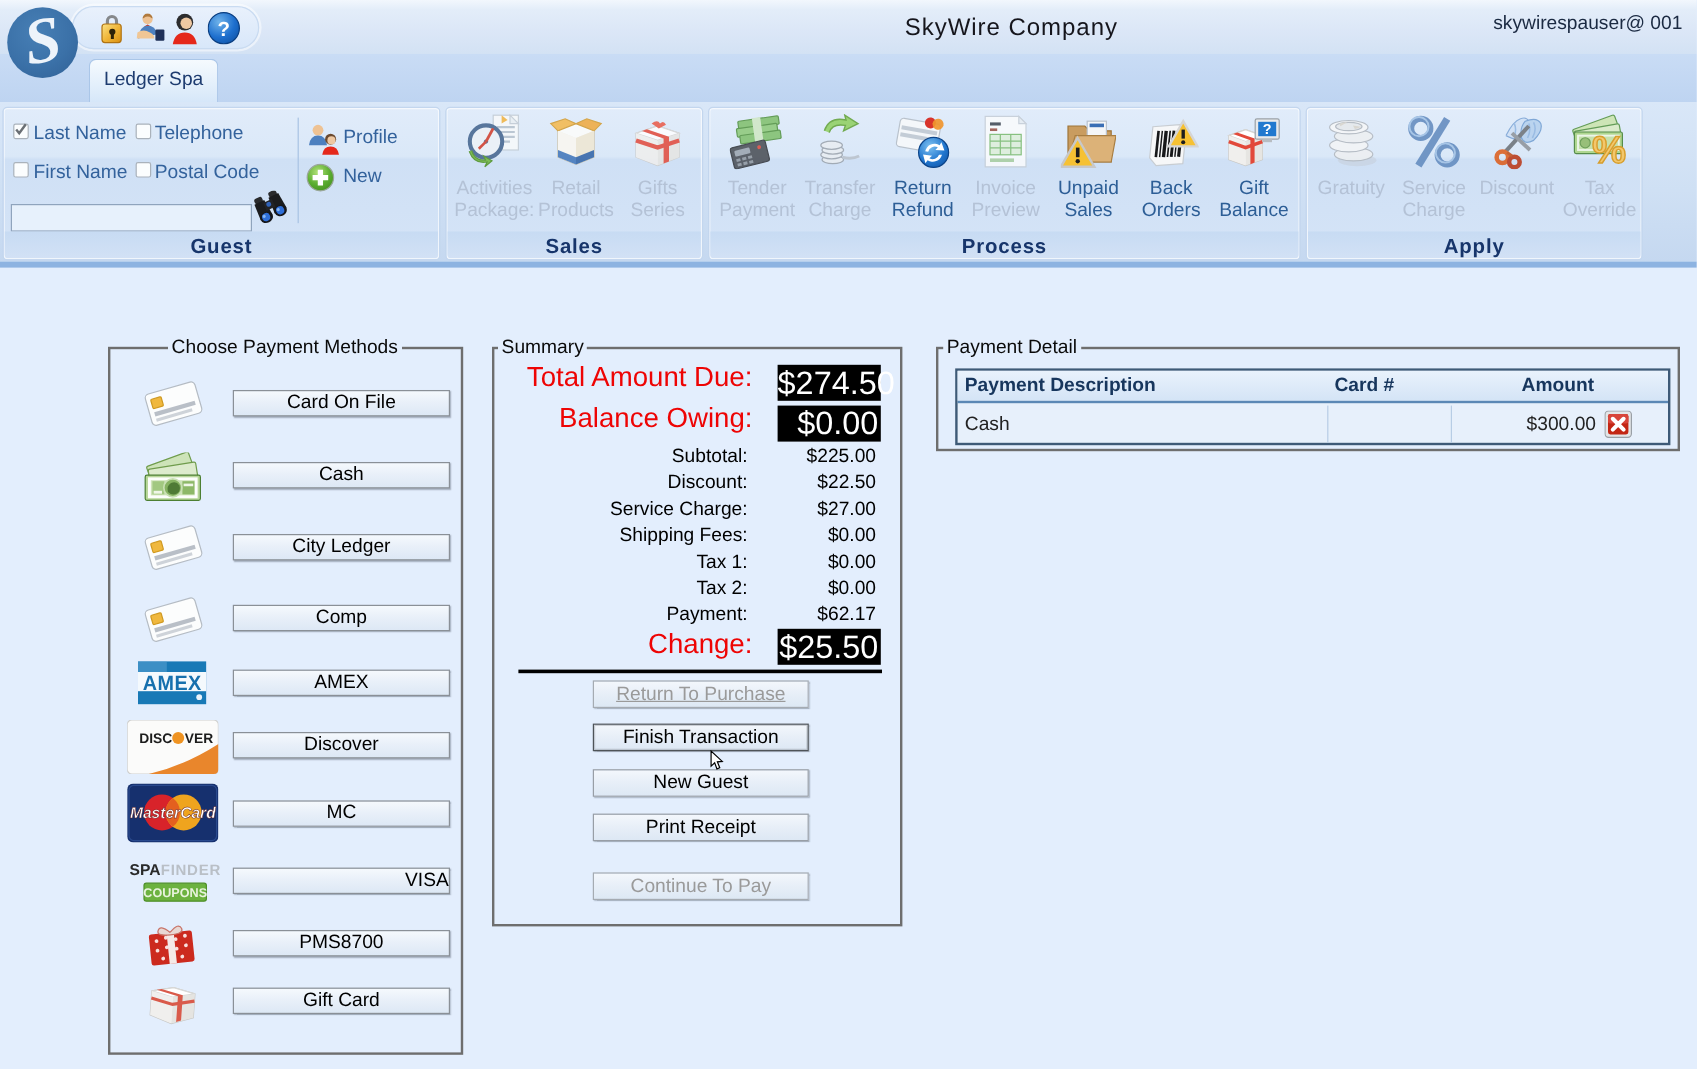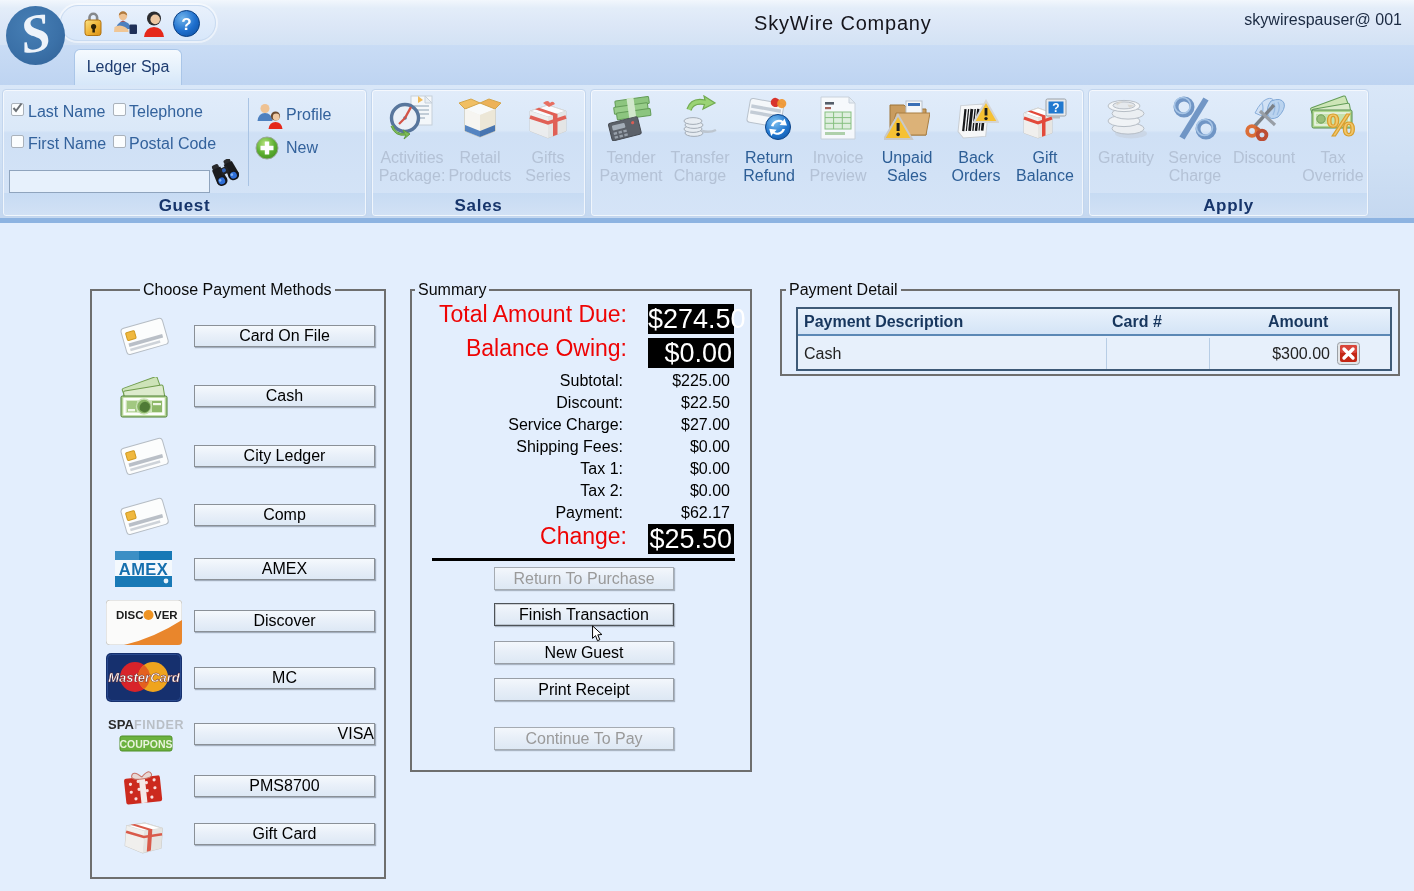--- a/index.html
+++ b/index.html
@@ -352,20 +352,21 @@
         <path d="M16 23 L30 18 L30 38 L16 43 Z" fill="#e6e5e2"></path>
         <path d="M9 15.4 L23.5 20.5 L23.5 40.5 L20 41.8 L20 21.8 L5.6 16.6 Z" fill="#e2493a"></path>
         <path d="M2 23 L16 28 L30 23" fill="none" stroke="#e2493a" stroke-width="3"></path>
         <rect x="24" y="4" width="20" height="17" rx="1.5" fill="#e8eaec" stroke="#9aa1a8"></rect>
         <rect x="26.5" y="6.5" width="15" height="12" fill="#2179cf"></rect>
         <text x="34" y="16.8" font-size="12" font-weight="bold" fill="#fff" text-anchor="middle" font-family="Liberation Sans">?</text>
         <rect x="30" y="21" width="8" height="2.5" fill="#b8bdc2"></rect>
       </svg>
       <span class="rlb">Gift<br>Balance</span>
       </div>
+    <div class="gcaption">Process</div>
   </div>
   <div class="group" id="g-apply">
     <div class="rbtn off" style="left:3px;">
       <svg class="ric" width="46" height="46" viewBox="0 0 46 46">
         <ellipse cx="28" cy="38.5" rx="16" ry="5" fill="#c4cad1" opacity=".5"></ellipse>
         <g stroke="#b0b6bd">
           <ellipse cx="25" cy="33.5" rx="16" ry="5.6" fill="#eef0f1"></ellipse>
           <ellipse cx="21" cy="26" rx="16" ry="5.6" fill="#f4f5f6"></ellipse>
           <ellipse cx="25" cy="18.5" rx="16" ry="5.6" fill="#eef0f1"></ellipse>
           <ellipse cx="21" cy="11" rx="16" ry="5.6" fill="#f7f8f8"></ellipse>
@@ -549,21 +550,21 @@
     <div class="sval" style="top:147px;">$0.00</div>
   <div class="slab" style="top:169px;">Tax 1:</div>
     <div class="sval" style="top:169px;">$0.00</div>
   <div class="slab" style="top:191px;">Tax 2:</div>
     <div class="sval" style="top:191px;">$0.00</div>
   <div class="slab" style="top:213px;">Payment:</div>
     <div class="sval" style="top:213px;">$62.17</div>
   <div class="sred" style="top:232px;">Change:</div>
   <div class="sblack" style="top:233px;">$25.50</div>
   <div style="position:absolute;left:20px;top:267px;width:303px;height:3px;background:#000;"></div>
-  <div class="sbtn dis" style="top:276px;">Return To Purchase</div>
+  <div class="sbtn dis" style="top:276px;text-decoration:underline;">Return To Purchase</div>
   <div class="sbtn" style="top:312px;border:1px solid #4e5358;box-shadow:inset 0 0 0 1px rgba(100,105,112,.28), 1px 1px 1px rgba(100,110,125,.45);">Finish Transaction</div>
   <div class="sbtn" style="top:350px;">New Guest</div>
   <div class="sbtn" style="top:387px;">Print Receipt</div>
   <div class="sbtn dis" style="top:436px;">Continue To Pay</div>
 </div>
 
 <div class="fs" id="fs-det" style="left:780px;top:289px;width:620px;height:87px;">
   <div class="lg" style="left:4px;">Payment Detail</div>
   <div id="ptable">
     <div id="phead">

